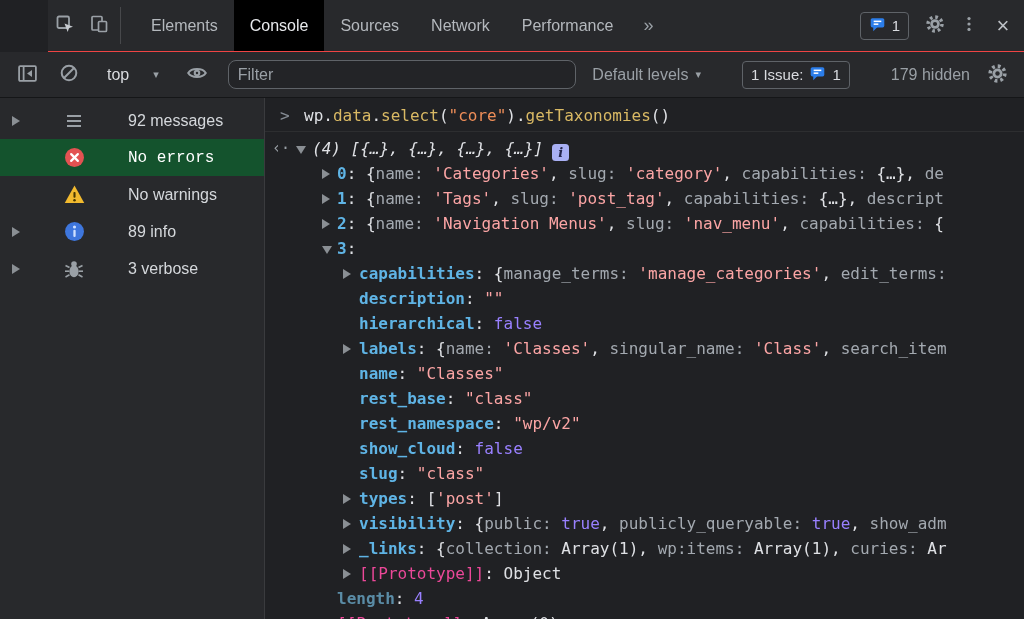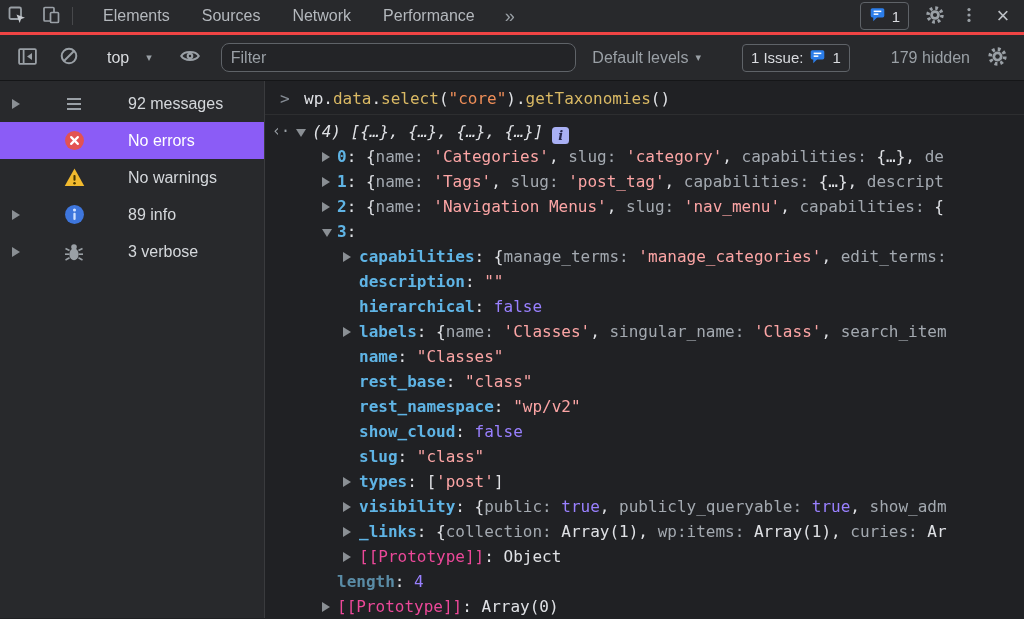--- a/index.html
+++ b/index.html
@@ -1,41 +1,41 @@
 <!DOCTYPE html>
 <html><head>
 <meta charset="utf-8">
 <style>
   html,body{margin:0;padding:0;background:#202124;width:1024px;height:619px;overflow:hidden;
     font-family:"Liberation Sans",sans-serif;-webkit-font-smoothing:antialiased;}
   *{box-sizing:border-box;}
   
-  .topbar{height:35px;background:#28292c;display:flex;align-items:stretch;border-bottom:3px solid #ef4444;}
+  .topbar{height:52px;background:#28292c;display:flex;align-items:stretch;border-bottom:1px solid #ef4444;margin-left:48px;}
   .icon-btn{width:34px;display:flex;align-items:center;justify-content:center;background:none;border:none;padding:0;cursor:pointer;flex:none;}
   .vsep{width:1px;background:#47484b;margin:7px 4px;flex:none;}
   .tabs{display:flex;align-items:stretch;margin-left:10px;}
   .tab{display:flex;align-items:center;padding:0 16px;color:#b4b8bd;font-size:16px;cursor:pointer;}
   .tab.active{background:#000;color:#e8eaed;}
   .tab-more{display:flex;align-items:center;padding:0 14px;color:#9aa0a6;font-size:18px;cursor:pointer;}
   .topbar-right{margin-left:auto;display:flex;align-items:center;padding-right:4px;}
   .badge-box{display:flex;align-items:center;gap:6px;border:1px solid #5f6368;border-radius:4px;padding:3px 8px;color:#dadce0;font-size:15px;cursor:pointer;}
   .close-x{color:#bdc1c6;font-size:22px;line-height:1;}
   
   .toolbar{height:46px;background:#28292c;display:flex;align-items:center;padding:0 10px;border-bottom:1px solid #151618;}
-  .ctx{display:flex;align-items:center;gap:17px;color:#dadce0;font-size:16px;padding:0 6px;margin:0 6px;cursor:pointer;}
+  .ctx{display:flex;align-items:center;gap:24px;color:#dadce0;font-size:16px;padding:0 6px;margin:0 6px;cursor:pointer;}
   .caret{font-size:11px;color:#9aa0a6;}
   .filter{flex:1;height:29px;margin-left:14px;background:#232427;border:1px solid #5f6368;border-radius:8px;color:#dadce0;font-size:16px;padding:0 9px;outline:none;}
   .filter::placeholder{color:#9aa0a6;}
   .levels{display:flex;align-items:center;gap:7px;color:#9aa0a6;font-size:16px;margin:0 12px 0 16px;cursor:pointer;}
   .hidden-count{color:#9aa0a6;font-size:16px;margin:0 10px 0 12px;}
   
   .main{display:flex;height:537px;}
   .sidebar{width:265px;background:#28292c;border-right:1px solid #3a3b3e;padding-top:4px;flex:none;}
   .srow{height:37px;display:flex;align-items:center;cursor:pointer;gap:31px;}
-  .srow.selected{background:#8b5cf6;}
+  .srow.selected{background:#14532d;font-family:Liberation Mono, monospace;}
   .s-exp{width:14px;margin-left:12px;flex:none;display:flex;align-items:center;}
   .tri-r{width:0;height:0;border-left:8px solid #8a8f94;border-top:5px solid transparent;border-bottom:5px solid transparent;}
   .s-ico{width:22px;height:22px;margin-left:6px;flex:none;display:flex;align-items:center;justify-content:center;}
   .s-label{margin-left:12px;font-size:16px;color:#d5d8dc;white-space:nowrap;}
   .srow.selected .s-label{color:#fff;}
   
   .console{flex:1;overflow:hidden;padding-top:5px;font-family:"DejaVu Sans Mono",monospace;font-size:16px;color:#dfe1e5;}
   .crow{height:25px;line-height:25px;white-space:nowrap;overflow:hidden;position:relative;}
   .crow.clickable{cursor:pointer;}
   .prompt{position:absolute;left:15px;color:#858c94;}
@@ -74,20 +74,23 @@
       <svg width="20" height="20" viewBox="0 0 20 20">
         <rect x="3" y="2.5" width="10" height="13.5" rx="1" fill="none" stroke="#9aa0a6" stroke-width="1.7"></rect>
         <rect x="9.5" y="7.5" width="8" height="10" rx="1" fill="#28292c" stroke="#9aa0a6" stroke-width="1.7"></rect>
       </svg>
     </span>
   </button>
   <div class="vsep"></div>
   <div class="tabs" id="tabs">
       <div class="tab">
         <span>Elements</span>
+      </div>
+      <div class="tab active">
+        <span>Console</span>
       </div>
       <div class="tab">
         <span>Sources</span>
       </div>
       <div class="tab">
         <span>Network</span>
       </div>
       <div class="tab">
         <span>Performance</span>
       </div>

